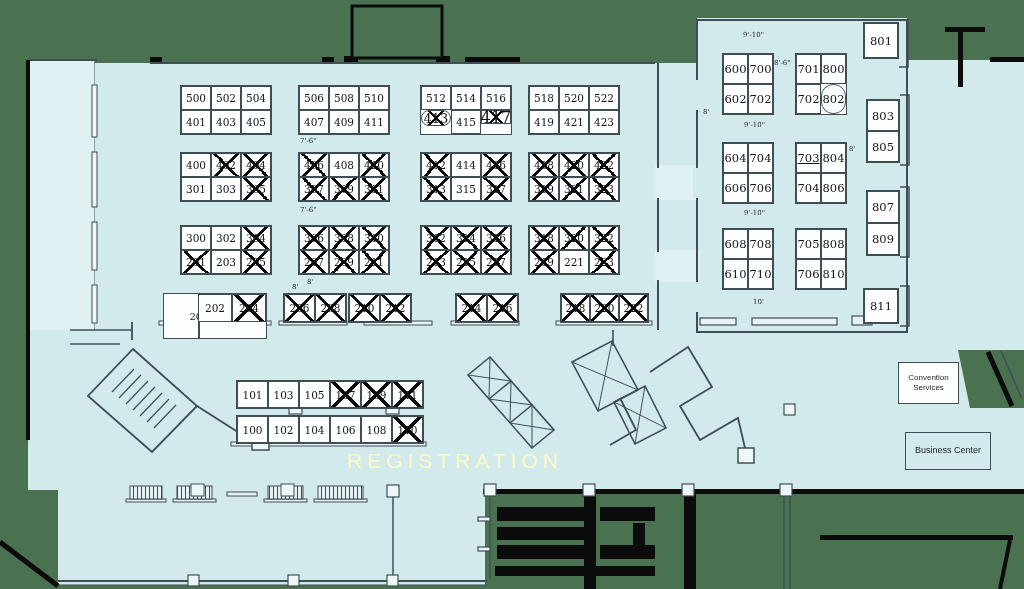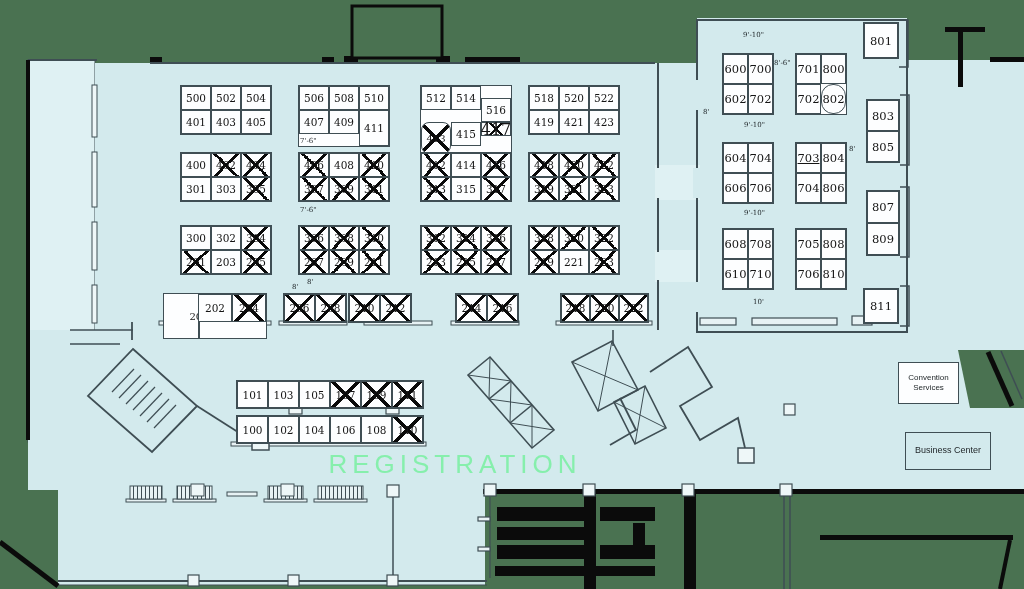--- a/index.html
+++ b/index.html
@@ -10,21 +10,21 @@
   .booth-block{position:absolute;display:grid;background:#fdfeff;border:1.5px solid #3f4e54;}
   .booth-cell{box-sizing:border-box;display:flex;align-items:center;justify-content:center;
     border:1px solid #3f4e54;background:#fdfeff;color:#141414;
     font-family:"DejaVu Serif","Liberation Serif",serif;position:relative;}
   .booth-cell.sold{
     background-image:
       linear-gradient(45deg,transparent 46%,#0a0a0a 46%,#0a0a0a 54%,transparent 54%),
       linear-gradient(-45deg,transparent 46%,#0a0a0a 46%,#0a0a0a 54%,transparent 54%);}
   .dim{position:absolute;font-family:"DejaVu Serif","Liberation Serif",serif;font-size:7px;color:#1d2326;white-space:nowrap;}
   #registration-label{position:absolute;left:325px;top:449px;width:260px;text-align:center;
-    font-size:26px;letter-spacing:5px;color:#86efac;font-weight:400;}
+    font-size:21px;letter-spacing:5px;color:#fef9c3;font-weight:400;}
   .room-box{position:absolute;border:1.2px solid #3f4e54;display:flex;align-items:center;justify-content:center;
     text-align:center;color:#23292c;line-height:1.25;}
   #convention-services{left:898px;top:362px;width:59px;height:40px;background:#fdfeff;font-size:8px;}
   #business-center{left:905px;top:432px;width:84px;height:36px;background:#d3eaed;font-size:9px;}
 </style>
 </head>
 <body>
 
 <div id="plan">
 
@@ -226,27 +226,27 @@
         <div class="booth-cell" style="height: 24px; font-size: 10.5px;">401</div>
         <div class="booth-cell" style="height: 24px; font-size: 10.5px;">403</div>
         <div class="booth-cell" style="height: 24px; font-size: 10.5px;">405</div>
       </div>
       <div class="booth-block" style="left: 298px; top: 85px; grid-template-columns: repeat(3, 30px);">
         <div class="booth-cell" style="height: 24px; font-size: 10.5px;">506</div>
         <div class="booth-cell" style="height: 24px; font-size: 10.5px;">508</div>
         <div class="booth-cell" style="height: 24px; font-size: 10.5px;">510</div>
         <div class="booth-cell" style="height: 24px; font-size: 10.5px;">407</div>
         <div class="booth-cell" style="height: 24px; font-size: 10.5px;">409</div>
-        <div class="booth-cell" style="height: 36px; font-size: 10.5px;">411</div>
+        <div class="booth-cell" style="height: 24px; font-size: 10.5px;">411</div>
       </div>
       <div class="booth-block" style="left: 420px; top: 85px; grid-template-columns: repeat(3, 30px);">
         <div class="booth-cell" style="height: 24px; font-size: 10.5px;">512</div>
         <div class="booth-cell" style="height: 24px; font-size: 10.5px;">514</div>
-        <div class="booth-cell" style="height: 24px; font-size: 10.5px; margin-top: 12px;">516</div>
-        <div class="booth-cell sold" style="height: 32px; font-size: 10px; border-radius: 8px;">413</div>
+        <div class="booth-cell" style="height: 24px; font-size: 10.5px;">516</div>
+        <div class="booth-cell sold" style="height: 16px; font-size: 13px; border-radius: 8px;">413</div>
         <div class="booth-cell" style="height: 24px; font-size: 10.5px;">415</div>
         <div class="booth-cell sold" style="height: 14px; font-size: 16px; text-align: center;">417</div>
       </div>
       <div class="booth-block" style="left: 528px; top: 85px; grid-template-columns: repeat(3, 30px);">
         <div class="booth-cell" style="height: 24px; font-size: 10.5px;">518</div>
         <div class="booth-cell" style="height: 24px; font-size: 10.5px;">520</div>
         <div class="booth-cell" style="height: 24px; font-size: 10.5px;">522</div>
         <div class="booth-cell" style="height: 24px; font-size: 10.5px;">419</div>
         <div class="booth-cell" style="height: 24px; font-size: 10.5px;">421</div>
         <div class="booth-cell" style="height: 24px; font-size: 10.5px;">423</div>

